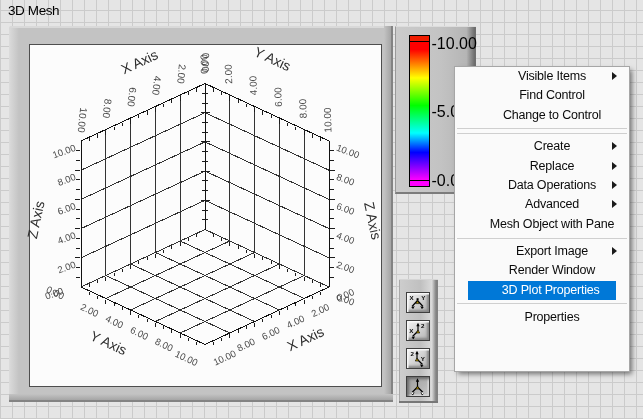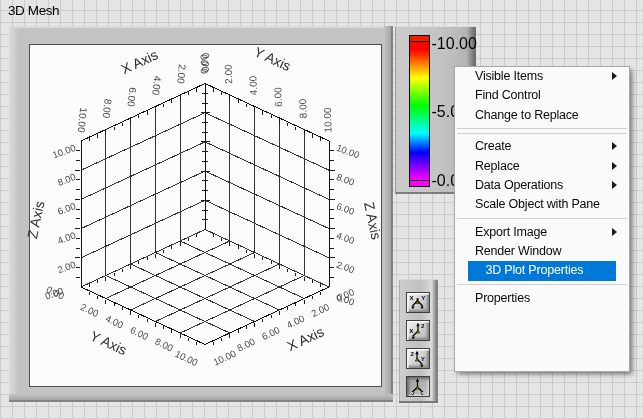--- a/index.html
+++ b/index.html
@@ -39,21 +39,21 @@
 .b3 { position:absolute; left:7px; width:24px; height:21.5px; border:1.5px solid #3f3f3f;
   background:linear-gradient(135deg,#f4f4f4 0%,#d6d6d6 45%,#b2b2b2 100%);
   box-shadow:inset 1.5px 1.5px 0 #f8f8f8, inset -2px -2px 2.5px #868686;
   display:flex; align-items:center; justify-content:center; }
 .b3.pressed { background:linear-gradient(135deg,#9e9e9e 0%,#b4b4b4 60%,#c9c9c9 100%);
   box-shadow:inset 2px 2px 3px #6a6a6a, inset -1.5px -1.5px 0 #d9d9d9; }
 #menu { position:absolute; left:454px; top:66px; width:176px; height:305.5px;
   background:#fafafa; border:1px solid #a6a6a6; padding-top:0;
   box-shadow:3px 3px 5px -1px rgba(0,0,0,0.5);
   font-size:12.5px; letter-spacing:-0.2px; color:#0a0a0a; }
-.mi { position:relative; height:19.32px; line-height:19.32px; padding-left:20px; white-space:nowrap; }
+.mi { position:relative; height:19.32px; line-height:19.32px; padding-left:20px; white-space:nowrap;text-align:center; }
 .mi.hl { background:#0078d7; color:#fff; margin:0 13px; padding-left:17.5px; }
 .sep { border-top:1px solid #cfcfcf; margin:3.5px 2px; }
 .arr { position:absolute; right:12px; top:5px; width:0; height:0;
   border-left:5.5px solid #1a1a1a; border-top:4.5px solid transparent; border-bottom:4.5px solid transparent; }
 </style></head>
 <body>
 <div id="page">
   <div id="lbl">3D Mesh</div>
   <div id="panel">
       <div class="lf"></div>
@@ -330,26 +330,27 @@
           <path d="M17 16.6 l-3.6 -1.4 l1.6 3 z" fill="#000"></path>
           <rect x="4.6" y="15.4" width="1.6" height="1.6" fill="#fff"></rect>
           <rect x="14.8" y="15.4" width="1.6" height="1.6" fill="#fff"></rect>
           <path d="M10.5 9.2 l-1.8 2.8 l3.6 0 z" fill="#b09000" stroke="#000" stroke-width="0.6"></path>
         </svg>
       </div>
   </div>
   <div id="menu">
       <div class="mi">Visible Items<span class="arr"></span></div>
       <div class="mi">Find Control</div>
-      <div class="mi">Change to Replace</div>
+      <div class="mi">Change to Control</div>
       <div class="sep"></div>
       <div class="sep"></div>
       <div class="mi">Create<span class="arr"></span></div>
       <div class="mi">Replace<span class="arr"></span></div>
       <div class="mi">Data Operations<span class="arr"></span></div>
-      <div class="mi">Scale Object with Pane</div>
+      <div class="mi">Advanced<span class="arr"></span></div>
+      <div class="mi">Mesh Object with Pane</div>
       <div class="sep"></div>
       <div class="mi">Export Image<span class="arr"></span></div>
       <div class="mi">Render Window</div>
       <div class="mi hl">3D Plot Properties</div>
       <div class="sep"></div>
       <div class="mi">Properties</div>
     </div>
 </div>
 </body></html>

